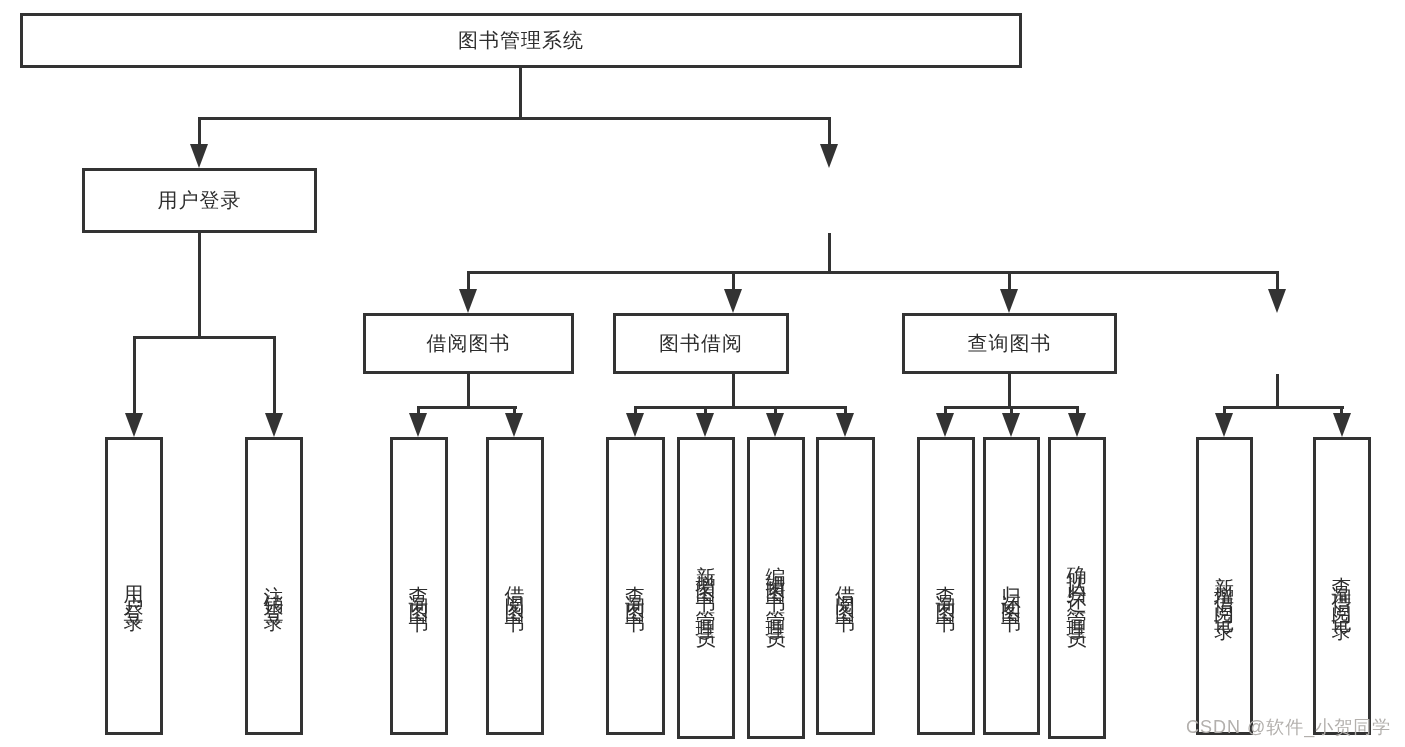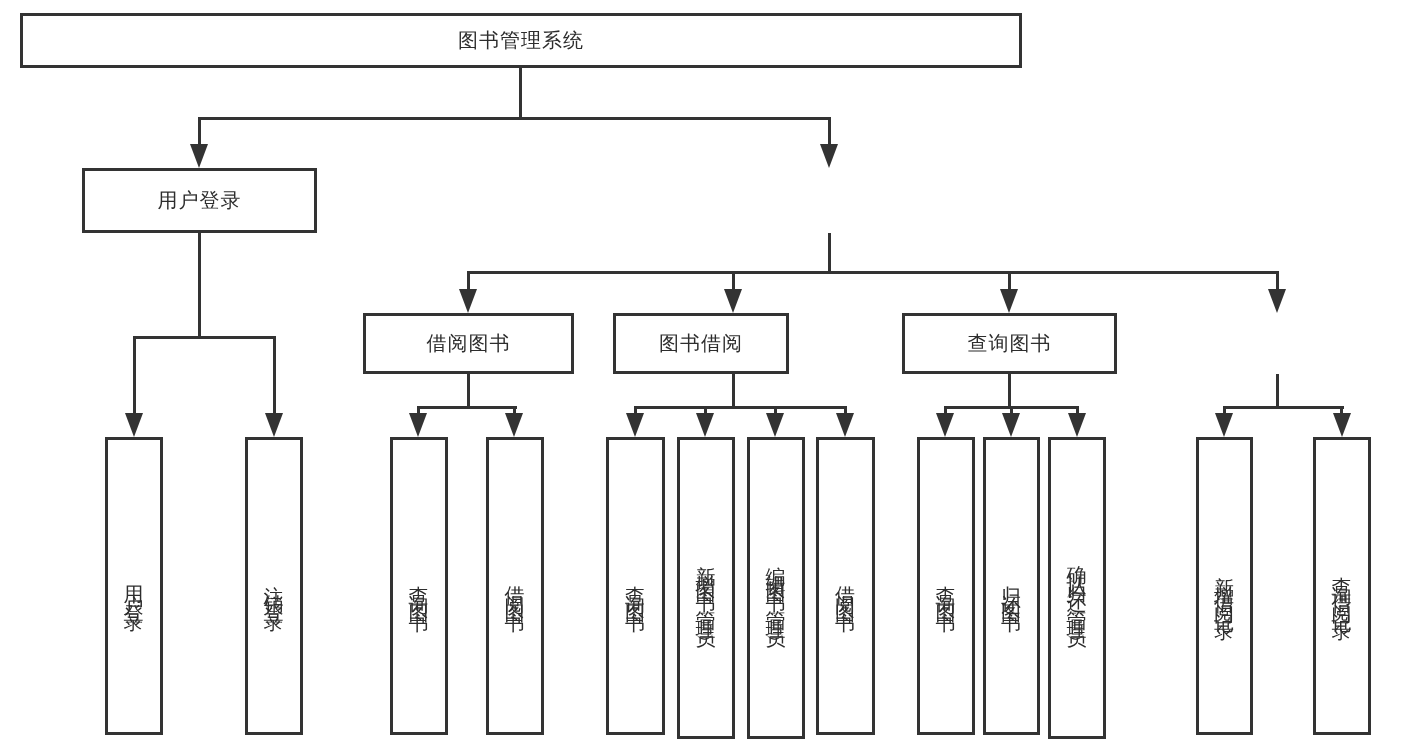--- a/index.html
+++ b/index.html
@@ -119,13 +119,14 @@
   <div class="box leaf" style="left:747px;top:437px;width:58px;height:302px">编辑图书（管理员）</div>
   <div class="box leaf" style="left:816px;top:437px;width:59px;height:298px">借阅图书</div>
 
   <div class="box leaf" style="left:917px;top:437px;width:58px;height:298px">查询图书</div>
   <div class="box leaf" style="left:983px;top:437px;width:57px;height:298px">归还图书</div>
   <div class="box leaf" style="left:1048px;top:437px;width:58px;height:302px">确认归还（管理员）</div>
 
   <div class="box leaf" style="left:1196px;top:437px;width:57px;height:298px">新增借阅记录</div>
   <div class="box leaf" style="left:1313px;top:437px;width:58px;height:298px">查询借阅记录</div>
 
+  <div class="watermark">CSDN @软件_小贺同学</div>
 </div>
 
 </body></html>

